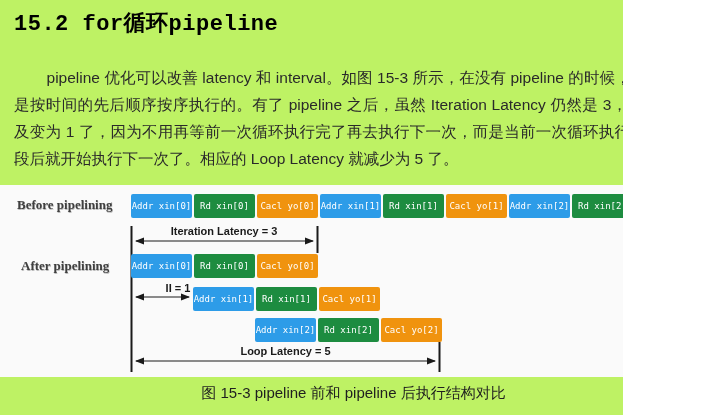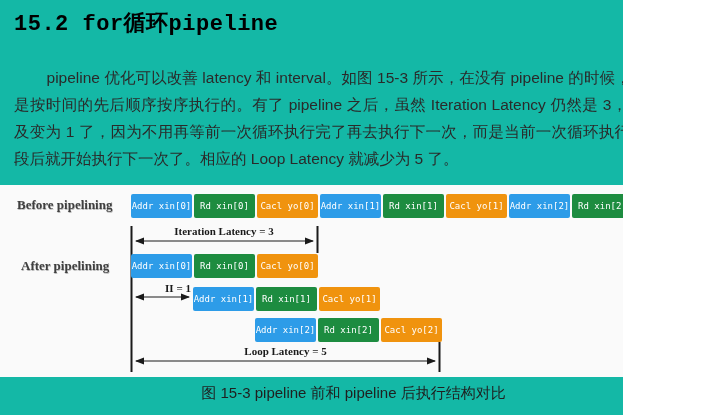--- a/index.html
+++ b/index.html
@@ -1,21 +1,21 @@
 <!DOCTYPE html>
 <html><head>
 <meta charset="utf-8">
 <style>
   * { margin: 0; padding: 0; box-sizing: border-box; }
   html, body { background: #ffffff; }
   .page {
     position: relative;
     width: 623px;
     height: 415px;
-    background: #14b8a6;
+    background: #bef264;
     overflow: hidden;
     font-family: "Liberation Sans", "DejaVu Sans", sans-serif;
   }
   .heading {
     position: absolute;
     left: 14px; top: 8px;
     font-family: "Liberation Mono", "DejaVu Sans Mono", monospace;
     font-size: 22px;
     font-weight: 700;
     color: #000000;
@@ -63,21 +63,21 @@
     color: #ffffff;
     font-family: "DejaVu Sans Mono", "Liberation Mono", monospace;
     font-size: 9px;
     line-height: 24px;
     text-align: center;
     white-space: nowrap;
     overflow: hidden;
   }
   .annot {
     position: absolute;
-    font-family: Liberation Serif, serif;
+    font-family: Liberation Sans, sans-serif;
     font-size: 11px;
     font-weight: 700;
     color: #1a1a1a;
     text-align: center;
     white-space: nowrap;
   }
   .annot-iteration { left: 131px; top: 40px; width: 186px; }
   .annot-ii        { left: 131px; top: 97px;  width: 62px; margin-left: 16px; }
   .annot-loop      { left: 131px; top: 160px; width: 309px; }
   .arrows-svg {

